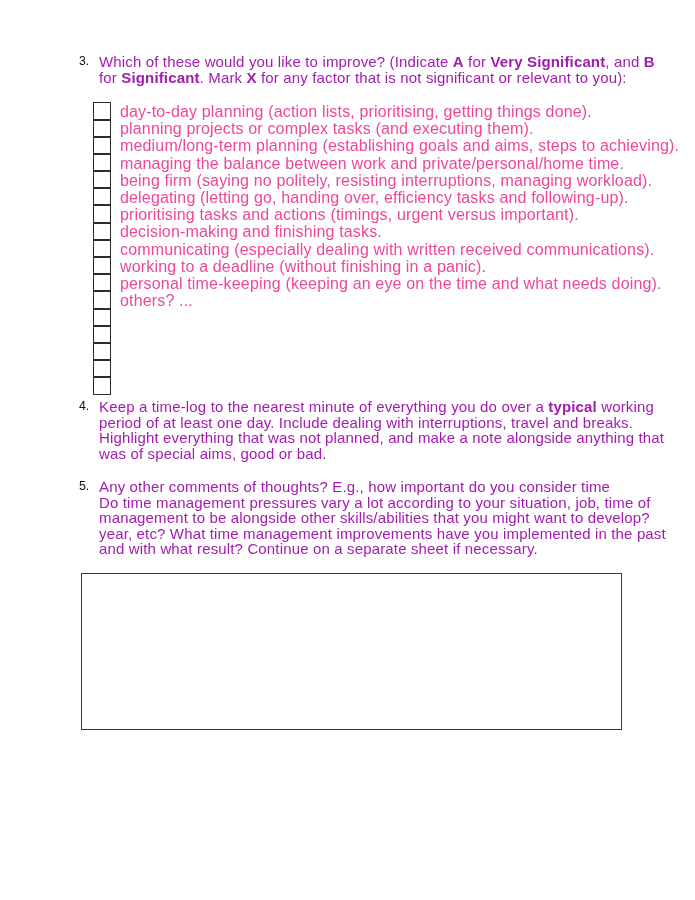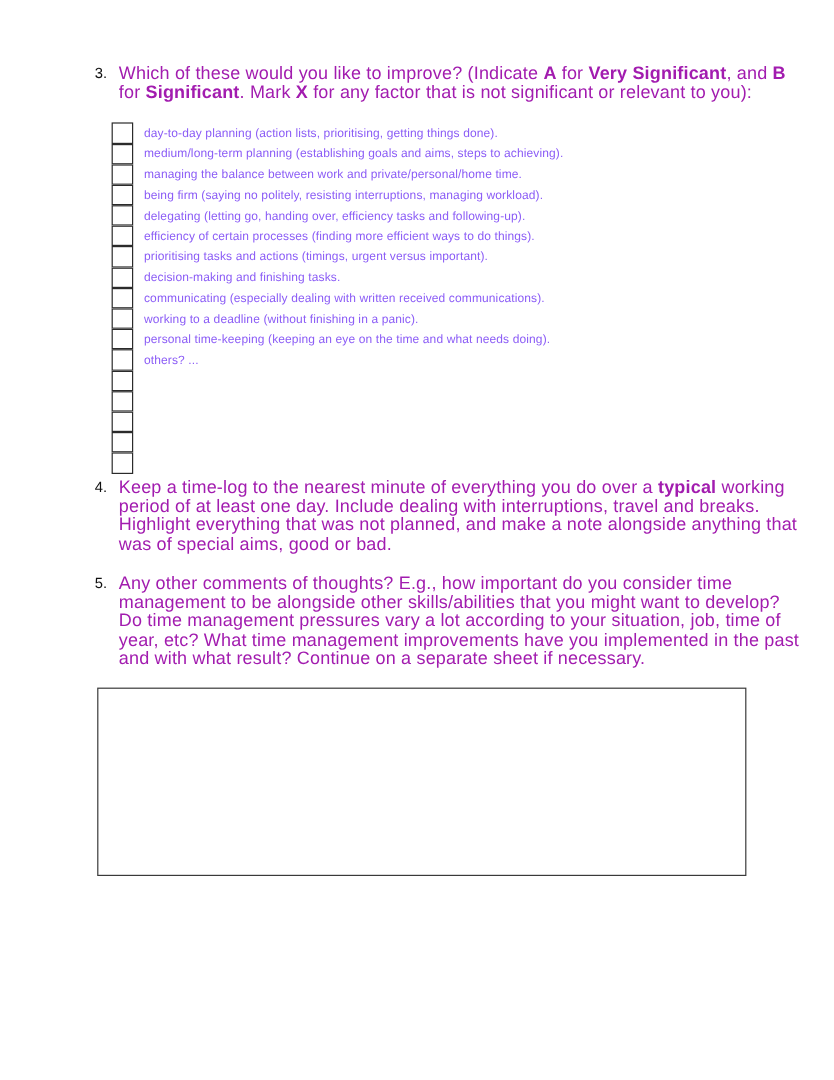--- a/index.html
+++ b/index.html
@@ -67,23 +67,23 @@
     width: 18px;
     height: 17.2px;
     flex: 0 0 18px;
     box-sizing: border-box;
     border: 1.3px solid #2b2b2b;
     background: #ffffff;
     margin-top: -1.3px;
   }
   .check-label {
     padding-left: 9px;
-    font-size: 10px;
+    font-size: 16px;
     line-height: 17.2px;
-    color: #8b5cf6;
+    color: #ec4899;
     white-space: nowrap;
     letter-spacing: 0.01em;
   }
 
   
   #answer-box {
     position: absolute;
     left: 81px;
     top: 573px;
     width: 541px;
@@ -106,20 +106,24 @@
     </div>
   </div>
 
   <div id="improve-checklist">
 
     <div class="check-row">
       <div class="checkbox"></div>
       <div class="check-label">day-to-day planning (action lists, prioritising, getting things done).</div>
     </div>
 
+    <div class="check-row">
+      <div class="checkbox"></div>
+      <div class="check-label">planning projects or complex tasks (and executing them).</div>
+    </div>
 
     <div class="check-row">
       <div class="checkbox"></div>
       <div class="check-label">medium/long-term planning (establishing goals and aims, steps to achieving).</div>
     </div>
 
     <div class="check-row">
       <div class="checkbox"></div>
       <div class="check-label">managing the balance between work and private/personal/home time.</div>
     </div>
@@ -127,24 +131,20 @@
     <div class="check-row">
       <div class="checkbox"></div>
       <div class="check-label">being firm (saying no politely, resisting interruptions, managing workload).</div>
     </div>
 
     <div class="check-row">
       <div class="checkbox"></div>
       <div class="check-label">delegating (letting go, handing over, efficiency tasks and following-up).</div>
     </div>
 
-    <div class="check-row">
-      <div class="checkbox"></div>
-      <div class="check-label">efficiency of certain processes (finding more efficient ways to do things).</div>
-    </div>
 
     <div class="check-row">
       <div class="checkbox"></div>
       <div class="check-label">prioritising tasks and actions (timings, urgent versus important).</div>
     </div>
 
     <div class="check-row">
       <div class="checkbox"></div>
       <div class="check-label">decision-making and finishing tasks.</div>
     </div>
@@ -203,22 +203,22 @@
       <span class="q-line">period of at least one day. Include dealing with interruptions, travel and breaks.</span>
       <span class="q-line">Highlight everything that was not planned, and make a note alongside anything that</span>
       <span class="q-line">was of special aims, good or bad.</span>
     </div>
   </div>
 
   <div class="question" id="question-5">
     <div class="q-num">5.</div>
     <div class="q-body">
       <span class="q-line">Any other comments of thoughts?  E.g., how important do you consider time</span>
+      <span class="q-line">Do time management pressures vary a lot according to your situation, job, time of</span>
       <span class="q-line">management to be alongside other skills/abilities that you might want to develop?</span>
-      <span class="q-line">Do time management pressures vary a lot according to your situation, job, time of</span>
       <span class="q-line">year, etc?  What time management improvements have you implemented in the past</span>
       <span class="q-line">and with what result? Continue on a separate sheet if necessary.</span>
     </div>
   </div>
 
   <div id="answer-box"></div>
 
 </div>
 
 </body></html>

